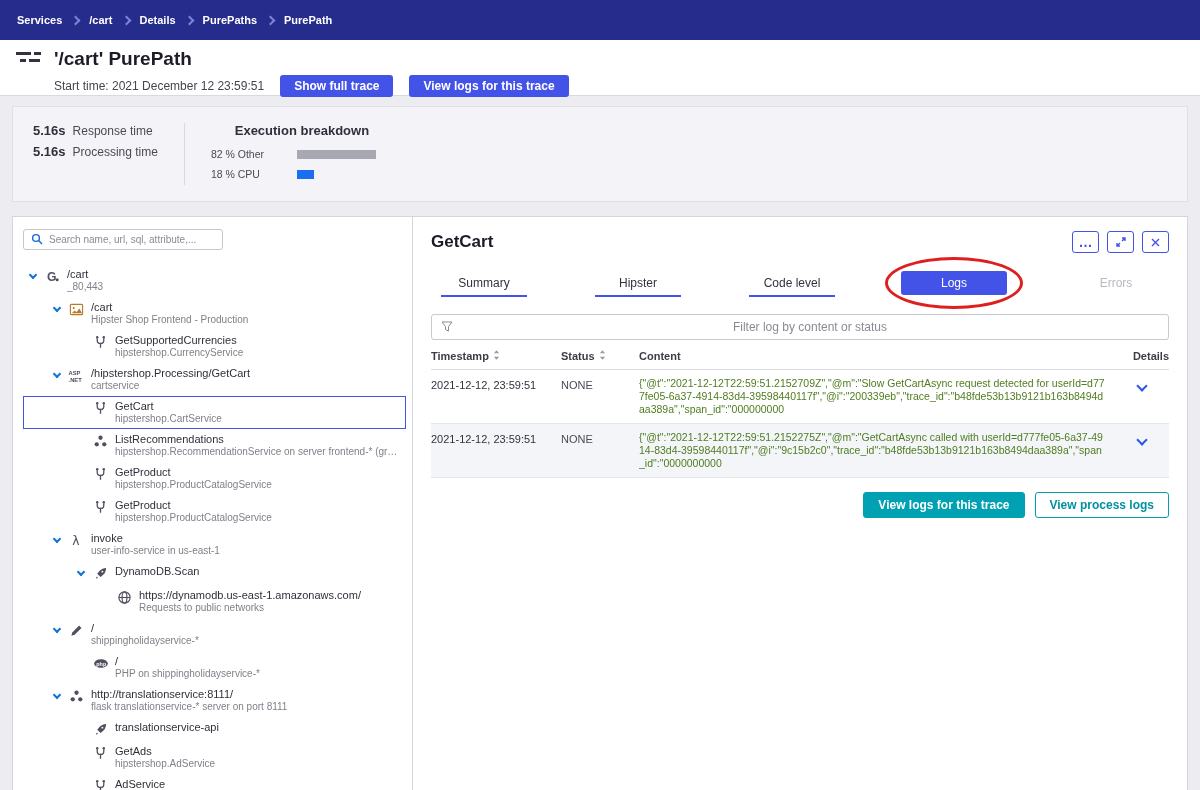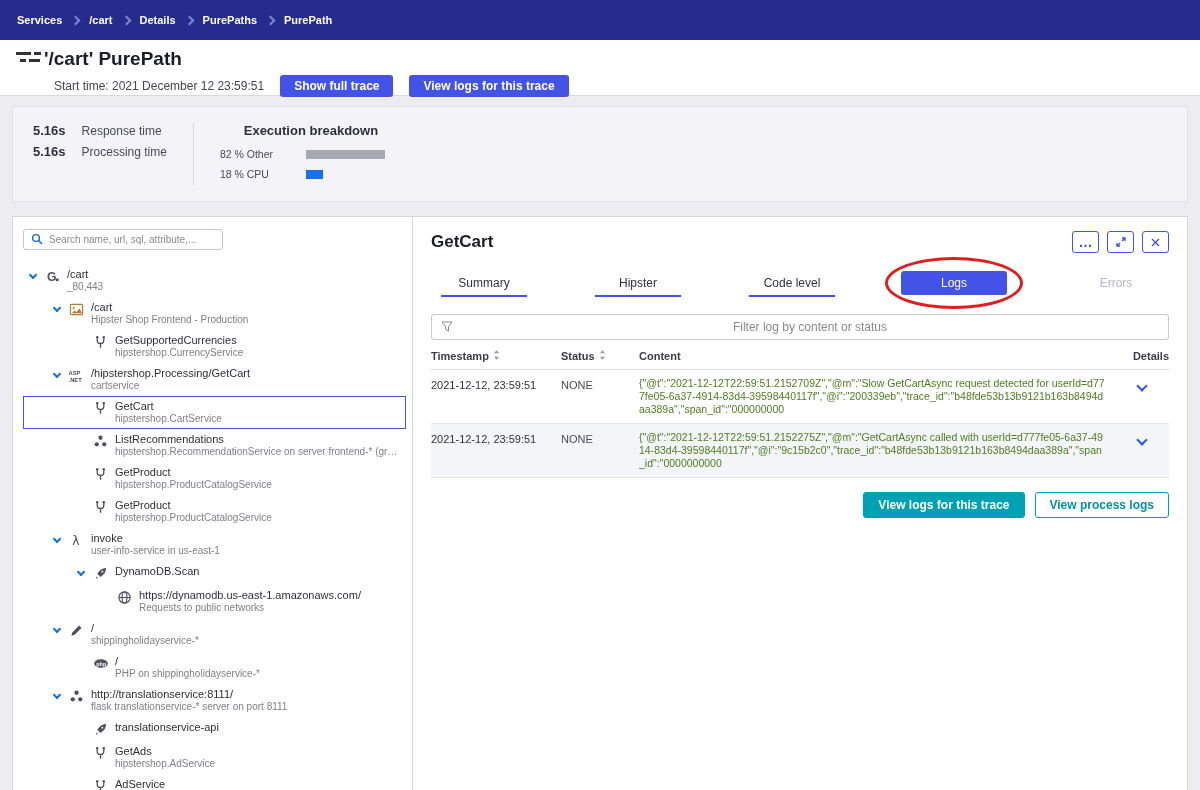--- a/index.html
+++ b/index.html
@@ -7,31 +7,31 @@
     font-family:"Liberation Sans", sans-serif; color:#2f2f3a; }
 
   
   .crumbbar { height:40px; background:#262c8c; display:flex; align-items:center; padding-left:8px; }
   .crumb { color:#ffffff; font-size:11px; font-weight:bold; padding:0 9px; cursor:pointer; }
   .crumb-sep { width:7px; height:7px; border-top:2px solid #7d82d6; border-right:2px solid #7d82d6;
     transform:rotate(45deg); margin:0 1px; }
 
   
   .header { background:#fff; border-bottom:1px solid #d9d9e0; padding:8px 16px 10px; height:56px; }
-  .header-row1 { display:flex; align-items:center; }
+  .header-row1 { display:flex; align-items:center; gap:10px; }
   .page-title { font-size:19px; font-weight:bold; color:#1c1c28; }
   .header-row2 { display:flex; align-items:center; gap:16px; margin:5px 0 0 38px; }
   .start-time { font-size:12px; color:#45454f; }
   .btn-blue { background:#4353e8; color:#fff; border:none; border-radius:3px; height:22px;
     padding:0 14px; font-size:12px; font-weight:bold; cursor:pointer; font-family:inherit; }
 
   
   .metrics-card { margin:10px 12px 0; height:96px; background:#f4f4f8; border:1px solid #e0e0e8;
     display:flex; align-items:flex-start; padding:16px 20px; gap:26px; }
-  .metric-line { display:flex; align-items:baseline; gap:16px; margin-bottom:6px; }
+  .metric-line { display:flex; align-items:baseline; gap:7px; margin-bottom:6px; }
   .metric-value { font-size:13px; font-weight:bold; color:#2f2f3a; }
   .metric-label { font-size:12px; color:#4a4a55; }
   .metrics-divider { width:1px; align-self:stretch; background:#d8d8e0; }
   .eb-title { font-size:13px; font-weight:bold; color:#2f2f3a; margin-bottom:10px;text-align:center; }
   .eb-row { display:flex; align-items:center; margin-bottom:8px; }
   .eb-label { font-size:10.5px; color:#4a4a55; width:86px; }
   .eb-track { width:96px; height:9px; }
   .eb-fill { display:block; height:9px; }
 
   

